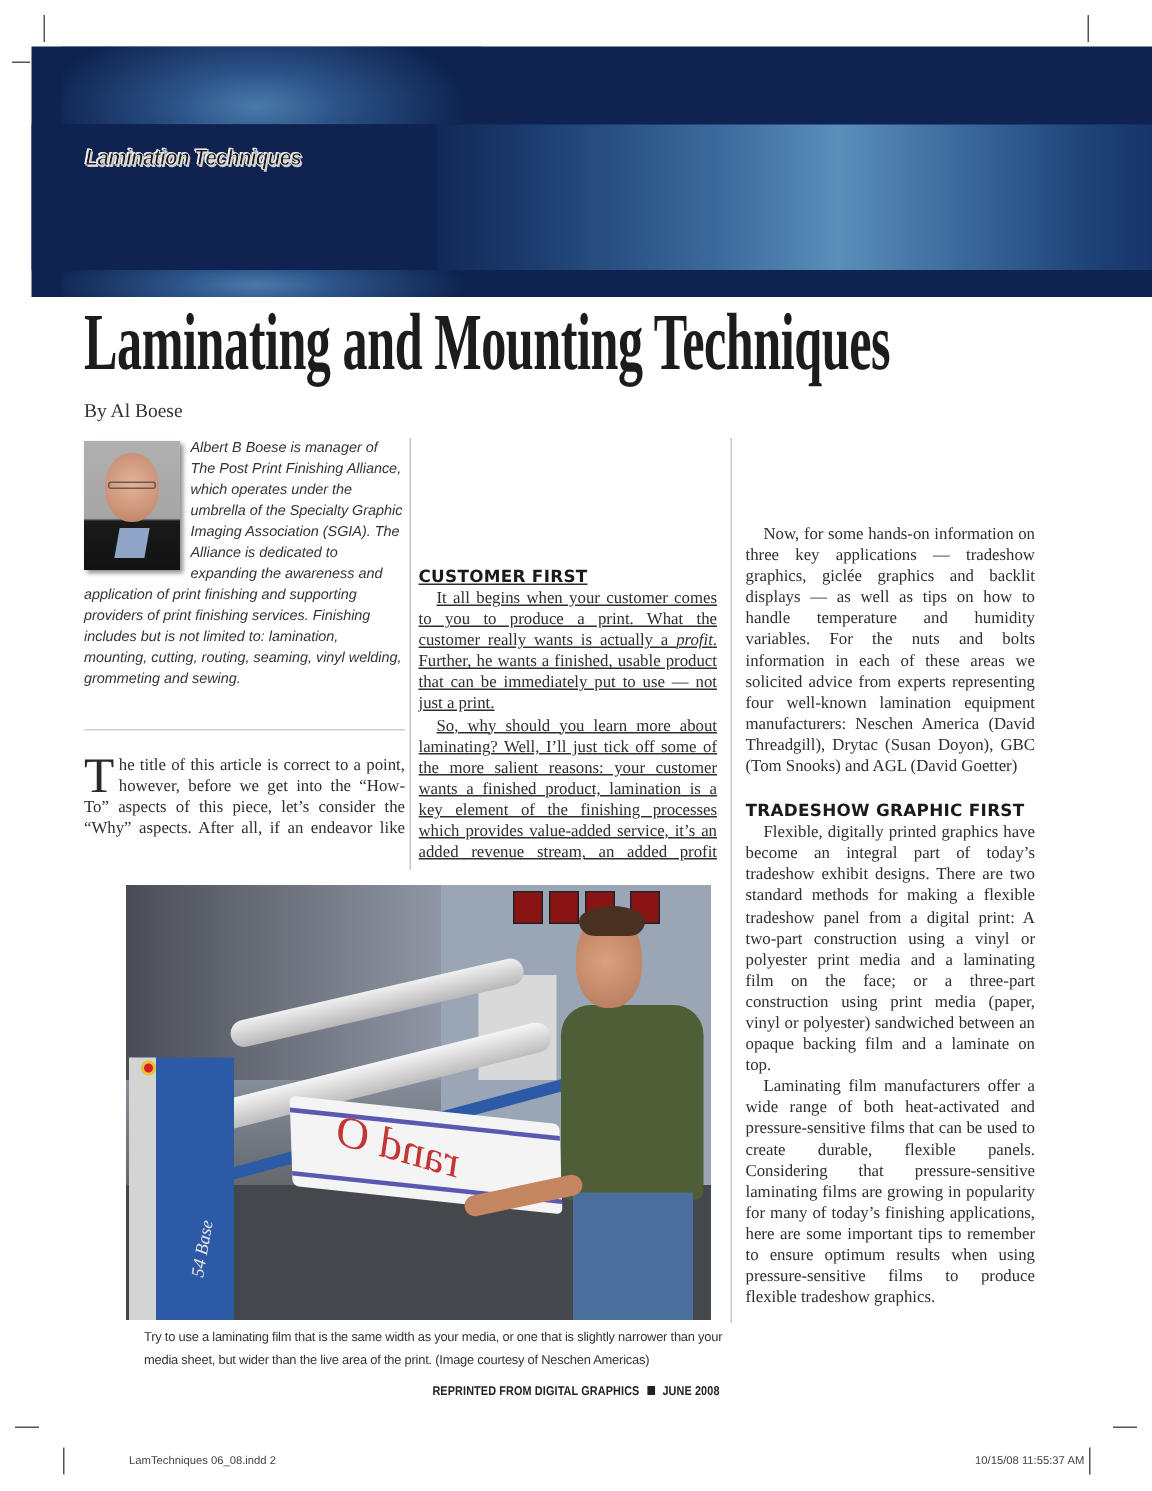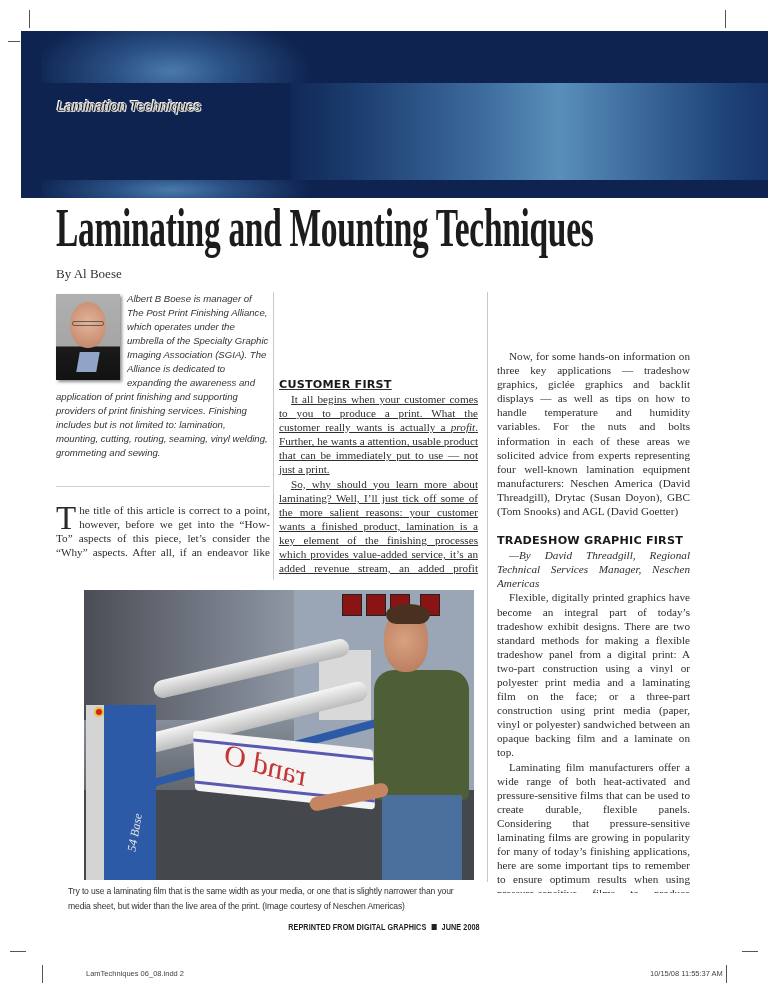--- a/index.html
+++ b/index.html
@@ -96,21 +96,21 @@
   .photo .banner-sheet { position: absolute; left: 110px; top: 150px; width: 180px; height: 60px; background: #f4f4f4; transform: skewY(8deg) rotate(-2deg); border-radius: 4px; }
   .photo .banner-sheet .txt { position: absolute; left: 30px; top: 10px; color: #c43535; font-size: 30px; font-family: "Liberation Serif", serif; transform: rotate(190deg) scaleX(-1) rotate(180deg); }
   .photo .banner-sheet .stripe { position: absolute; left: 0; width: 180px; height: 3px; background: #5a58b0; }
   .photo .man-body { position: absolute; left: 290px; top: 80px; width: 95px; height: 130px; background: #4e5e36; border-radius: 20px 20px 6px 6px; }
   .photo .man-head { position: absolute; left: 300px; top: 20px; width: 44px; height: 62px; background: radial-gradient(circle at 45% 50%, #d9a17f, #b3775a); border-radius: 45%; }
   .photo .man-hair { position: absolute; left: 302px; top: 14px; width: 44px; height: 20px; background: #4a3020; border-radius: 50% 50% 10px 10px; }
   .photo .man-jeans { position: absolute; left: 298px; top: 205px; width: 80px; height: 85px; background: #4b6f9c; }
   .photo .arm { position: absolute; left: 225px; top: 200px; width: 80px; height: 14px; background: #c48660; border-radius: 7px; transform: rotate(-12deg); }
 
   .caption {
-    position: absolute; left: 68px; top: 884px; width: 390px;
+    position: absolute; left: 96px; top: 884px; width: 390px;
     font-family: "Liberation Sans", sans-serif; font-size: 8.6px; line-height: 14.5px; color: #333;
     letter-spacing: -0.15px;
   }
 
   .footer-credit {
     position: absolute; left: 0; width: 768px; top: 922px; text-align: center;
     font-family: "Liberation Sans", sans-serif; font-weight: bold; font-size: 8.5px; color: #222;
     letter-spacing: 0.1px; transform: scaleX(0.85);
   }
   .footer-credit .sq { display: inline-block; width: 6px; height: 6px; background: #222; margin: 0 6px; vertical-align: 0px; }
@@ -149,28 +149,27 @@
     <div class="glasses"></div>
     <div class="collar"></div>
   </div>
   <p class="bio">Albert B Boese is manager of The Post Print Finishing Alliance, which operates under the umbrella of the Specialty Graphic Imaging Association (SGIA). The Alliance is dedicated to expanding the awareness and application of print finishing and supporting providers of print finishing services. Finishing includes but is not limited to: lamination, mounting, cutting, routing, seaming, vinyl welding, grommeting and sewing.</p>
   <div class="bio-sep" style="clear:both;"></div>
   <p class="p"><span class="dropcap">T</span><span>he title of this article is correct to a point, however, before we get into the “How-To” aspects of this piece, let’s consider the “Why” aspects. After all, if an endeavor like learning lamination techniques is to be considered worthy of one’s time and attention one should know why. The answer may surprise you because it is not about you. It is about your customer.</span></p>
 </div>
 
 <div class="col col2">
   <div class="section-head" style="margin-top:85px;">CUSTOMER FIRST</div>
-  <p class="indent"><span>It all begins when your customer comes to you to produce a print. What the customer really wants is actually a </span><em>profit</em><span>. Further, he wants a attention, usable product that can be immediately put to use — not just a print.</span></p>
+  <p class="indent"><span>It all begins when your customer comes to you to produce a print. What the customer really wants is actually a </span><em>profit</em><span>. Further, he wants a finished, usable product that can be immediately put to use — not just a print.</span></p>
   <p class="indent" style="max-height:98px;overflow:hidden;">So, why should you learn more about laminating? Well, I’ll just tick off some of the more salient reasons: your customer wants a finished product, lamination is a key element of the finishing processes which provides value-added service, it’s an added revenue stream, an added profit margin and it satisfies customers. And satisfied customers most often become return customers.</p>
 </div>
 
 <div class="col col3">
   <p class="indent" style="margin-top:56px;">Now, for some hands-on information on three key applications — tradeshow graphics, giclée graphics and backlit displays — as well as tips on how to handle temperature and humidity variables. For the nuts and bolts information in each of these areas we solicited advice from experts representing four well-known lamination equipment manufacturers: Neschen America (David Threadgill), Drytac (Susan Doyon), GBC (Tom Snooks) and AGL (David Goetter)</p>
   <div class="section-head" style="margin-top:16px;">TRADESHOW GRAPHIC FIRST</div>
-  <p class="indent byline-italic">—By David Threadgill, Regional Technical Services Manager, Neschen Americas</p>
   <p class="indent">Flexible, digitally printed graphics have become an integral part of today’s tradeshow exhibit designs. There are two standard methods for making a flexible tradeshow panel from a digital print: A two-part construction using a vinyl or polyester print media and a laminating film on the face; or a three-part construction using print media (paper, vinyl or polyester) sandwiched between an opaque backing film and a laminate on top.</p>
   <p class="indent">Laminating film manufacturers offer a wide range of both heat-activated and pressure-sensitive films that can be used to create durable, flexible panels. Considering that pressure-sensitive laminating films are growing in popularity for many of today’s finishing applications, here are some important tips to remember to ensure optimum results when using pressure-sensitive films to produce flexible tradeshow graphics.</p>
 </div>
 
 <style>
   .col1 p.p { max-height: 58px; overflow: hidden; }
   .col3 { max-height: 600px; overflow: hidden; }
 </style>
 
 <div class="photo">

